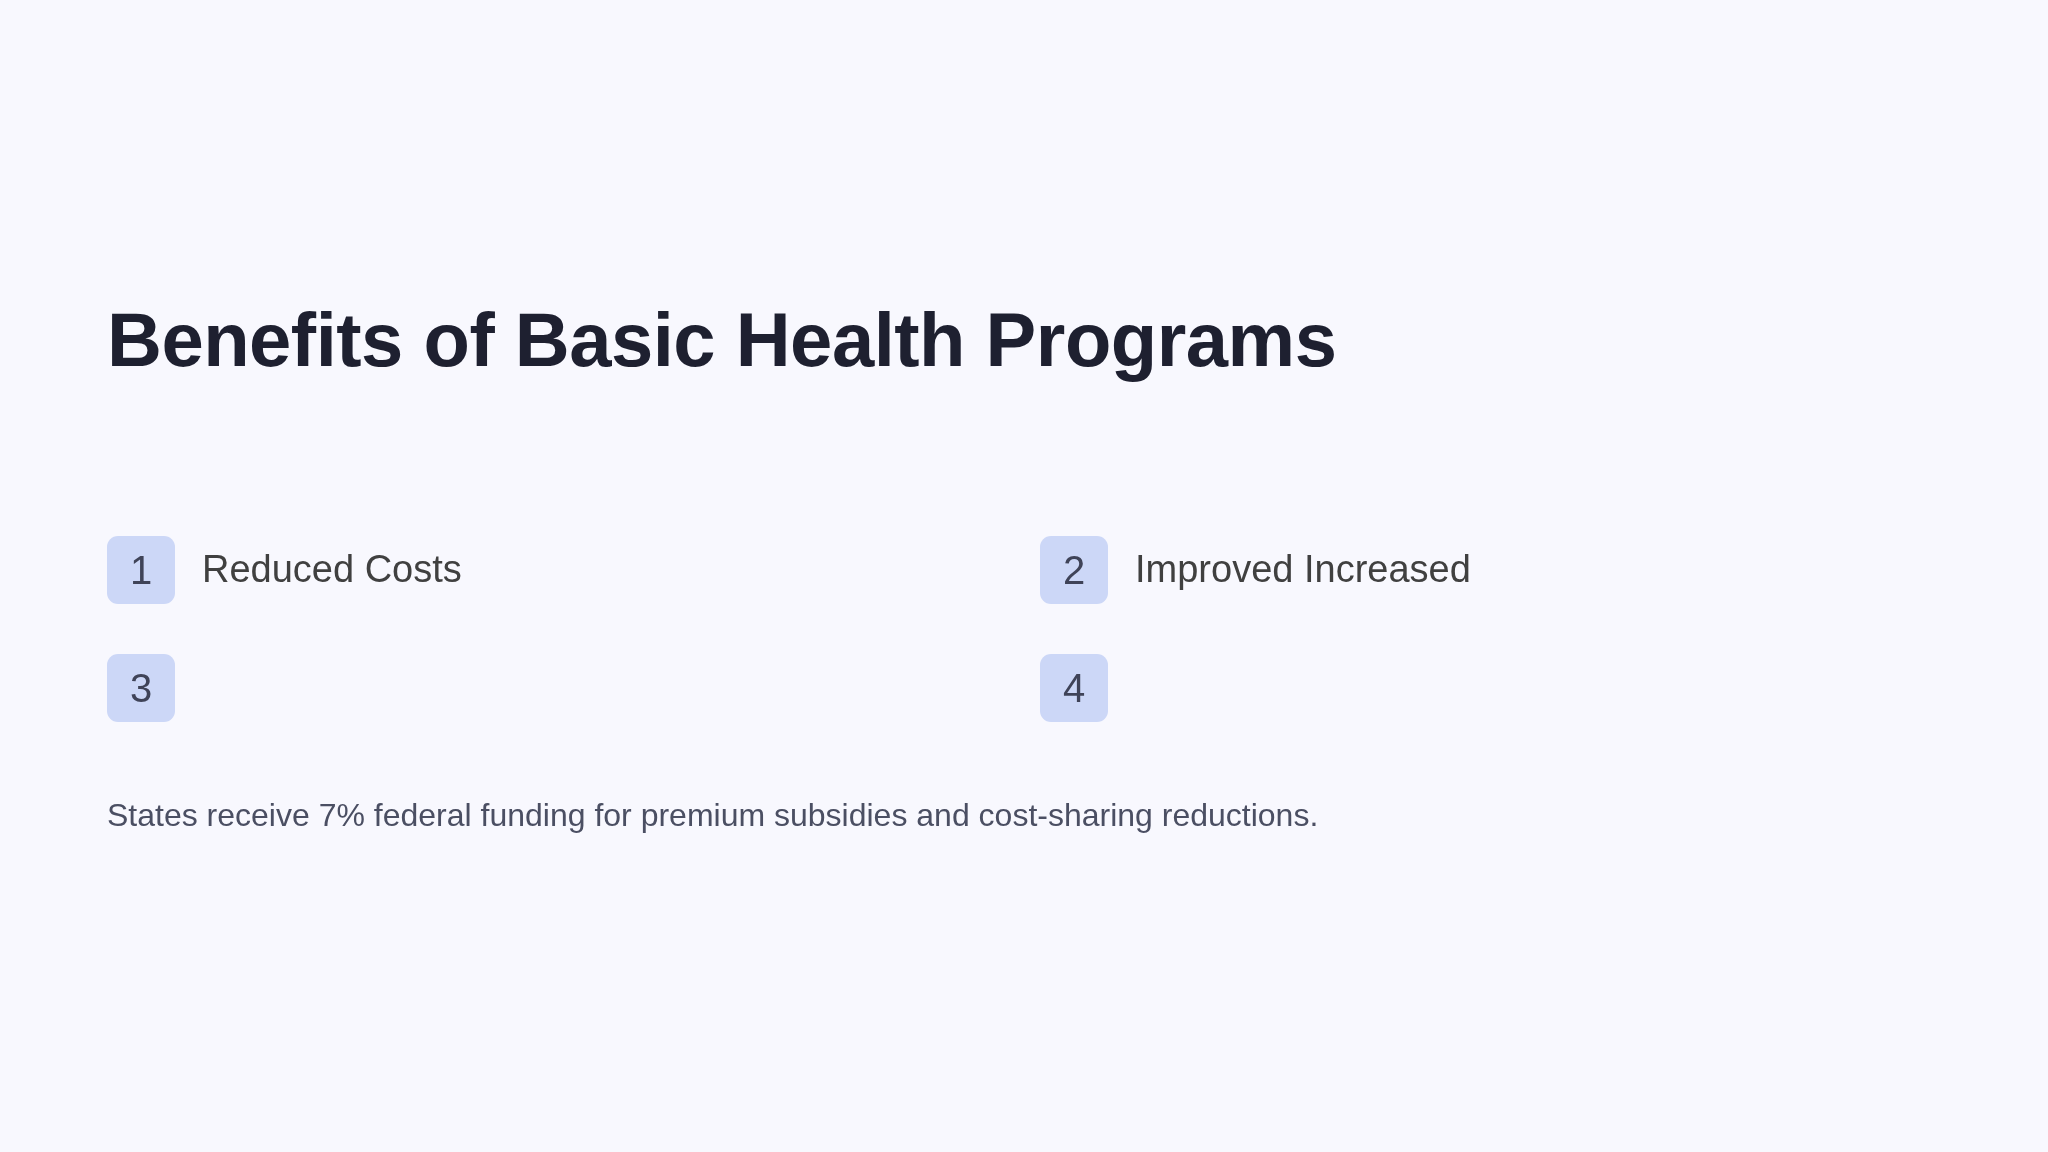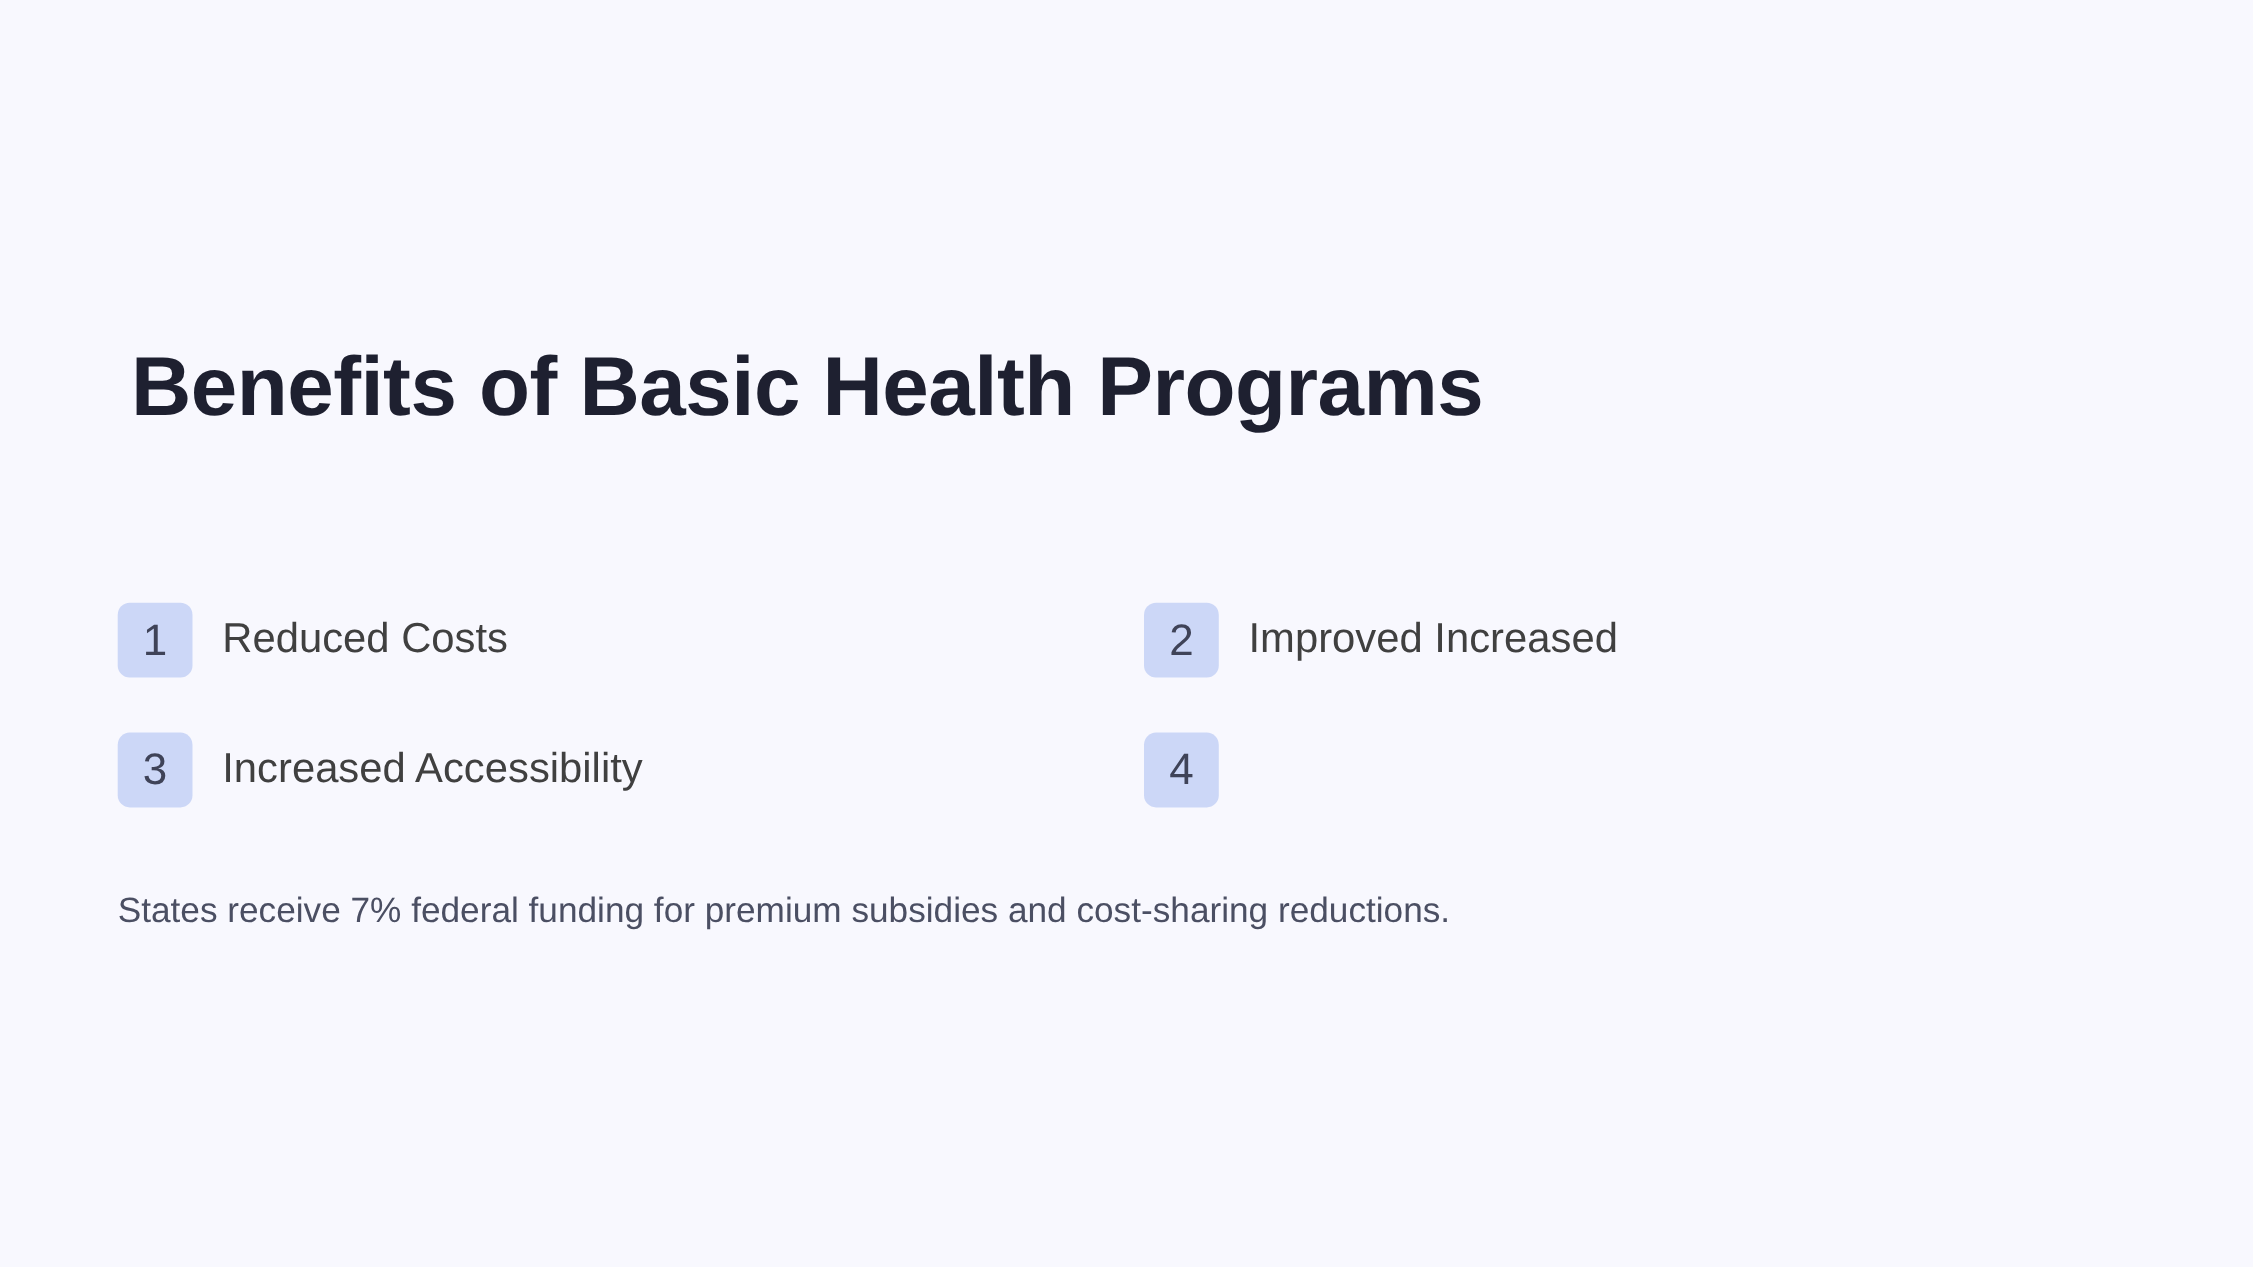--- a/index.html
+++ b/index.html
@@ -27,21 +27,21 @@
     top: 300px;
     width: 1830px;
   }
 
   .slide-title {
     font-size: 76px;
     font-weight: 700;
     line-height: 1.05;
     letter-spacing: -0.5px;
     color: #1e2030;
-    margin: 12px;
+    margin: 0;
     white-space: nowrap;
   }
 
   .benefit-grid {
     display: grid;
     grid-template-columns: 933px 880px;
     grid-template-rows: 168px auto;
     margin-top: 106px;
   }
 
@@ -98,21 +98,20 @@
         <div class="benefit-label">Reduced Costs</div>
       </div>
 
       <div class="benefit-item">
         <div class="benefit-badge">2</div>
         <div class="benefit-label">Improved Increased</div>
       </div>
 
       <div class="benefit-item">
         <div class="benefit-badge">3</div>
-        <div class="benefit-label">Increased Accessibility</div>
       </div>
 
       <div class="benefit-item">
         <div class="benefit-badge">4</div>
       </div>
 
     </div>
 
     <div class="footnote">States receive 7% federal funding for premium subsidies and cost-sharing reductions.</div>
 

